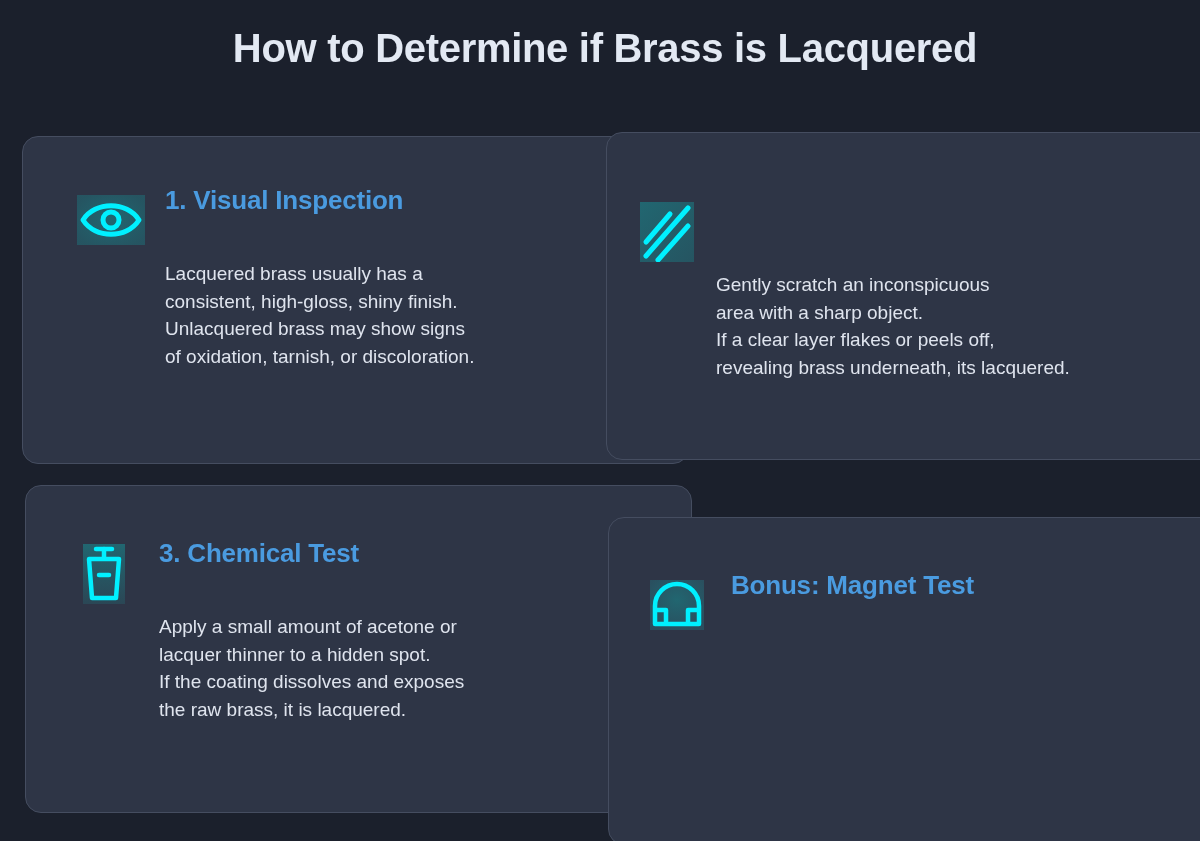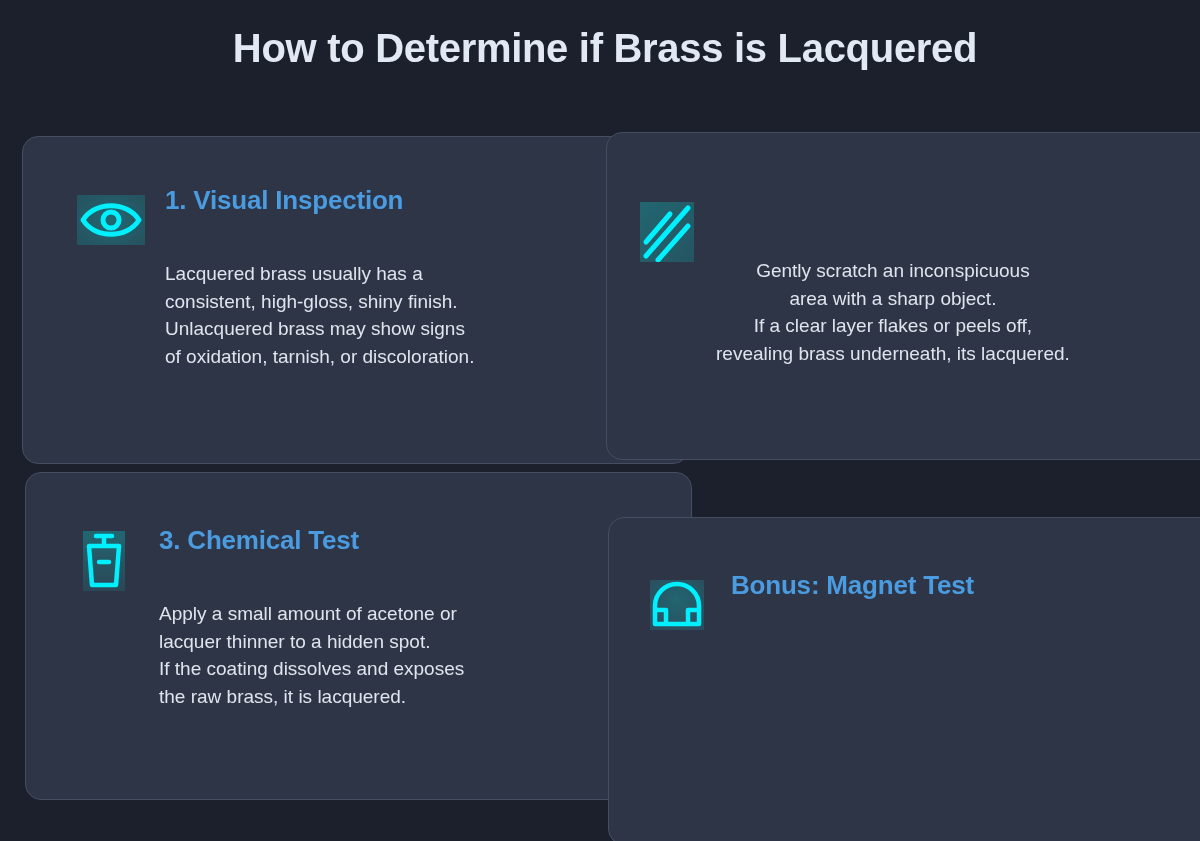--- a/index.html
+++ b/index.html
@@ -89,27 +89,27 @@
         <stop offset="100%" stop-color="#245a66"></stop>
       </linearGradient>
     </defs>
     <rect x="0" y="0" width="54" height="60" fill="url(#g2)" opacity="0.85"></rect>
     <g stroke="#00f0ff" stroke-width="5" stroke-linecap="round">
       <line x1="6" y1="40" x2="30" y2="12"></line>
       <line x1="6" y1="54" x2="48" y2="6"></line>
       <line x1="18" y1="58" x2="48" y2="24"></line>
     </g>
   </svg>
-  <div class="card-body" style="left:109px; top:124px;text-align:center;">Gently scratch an inconspicuous
+  <div class="card-body" style="left:109px; top:138px;">Gently scratch an inconspicuous
 area with a sharp object.
 If a clear layer flakes or peels off,
 revealing brass underneath, its lacquered.</div>
 </div>
 
-<div class="card" style="left:25px; top:472px;">
+<div class="card" style="left:25px; top:485px;">
   <svg class="card-icon" style="left:57px; top:58px;" width="42" height="60" viewBox="0 0 42 60">
     <defs>
       <linearGradient id="g3" x1="0" y1="0" x2="0" y2="1">
         <stop offset="0%" stop-color="#1f6f78"></stop>
         <stop offset="100%" stop-color="#2a4a58"></stop>
       </linearGradient>
     </defs>
     <rect x="0" y="0" width="42" height="60" fill="url(#g3)" opacity="0.85"></rect>
     <g stroke="#00f0ff" stroke-width="4.5" stroke-linecap="round" stroke-linejoin="round" fill="none">
       <line x1="13" y1="5" x2="29" y2="5"></line>

